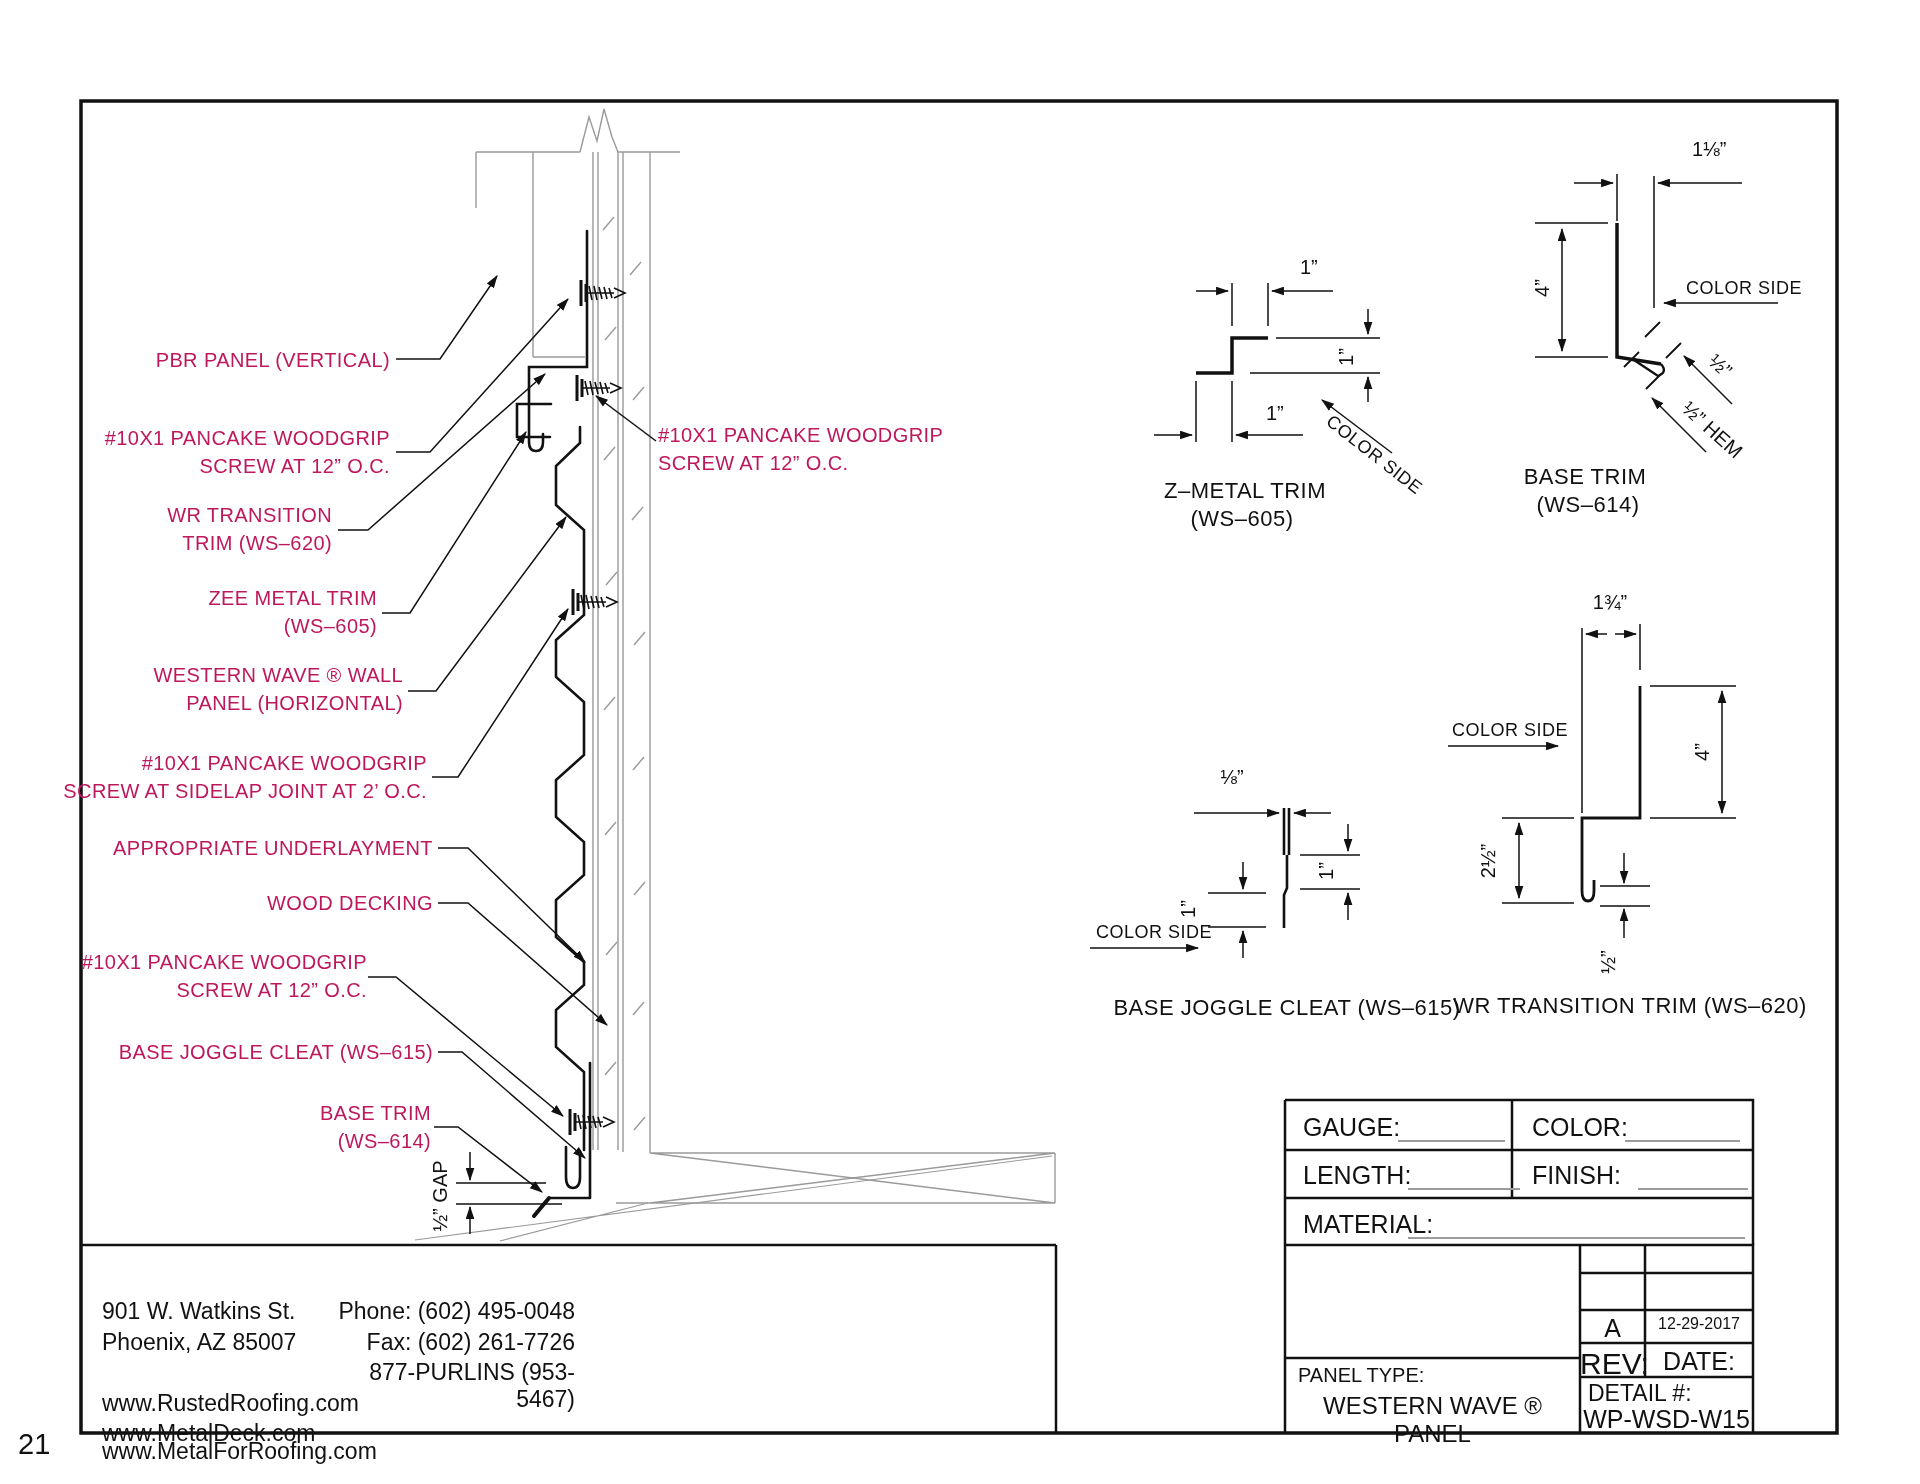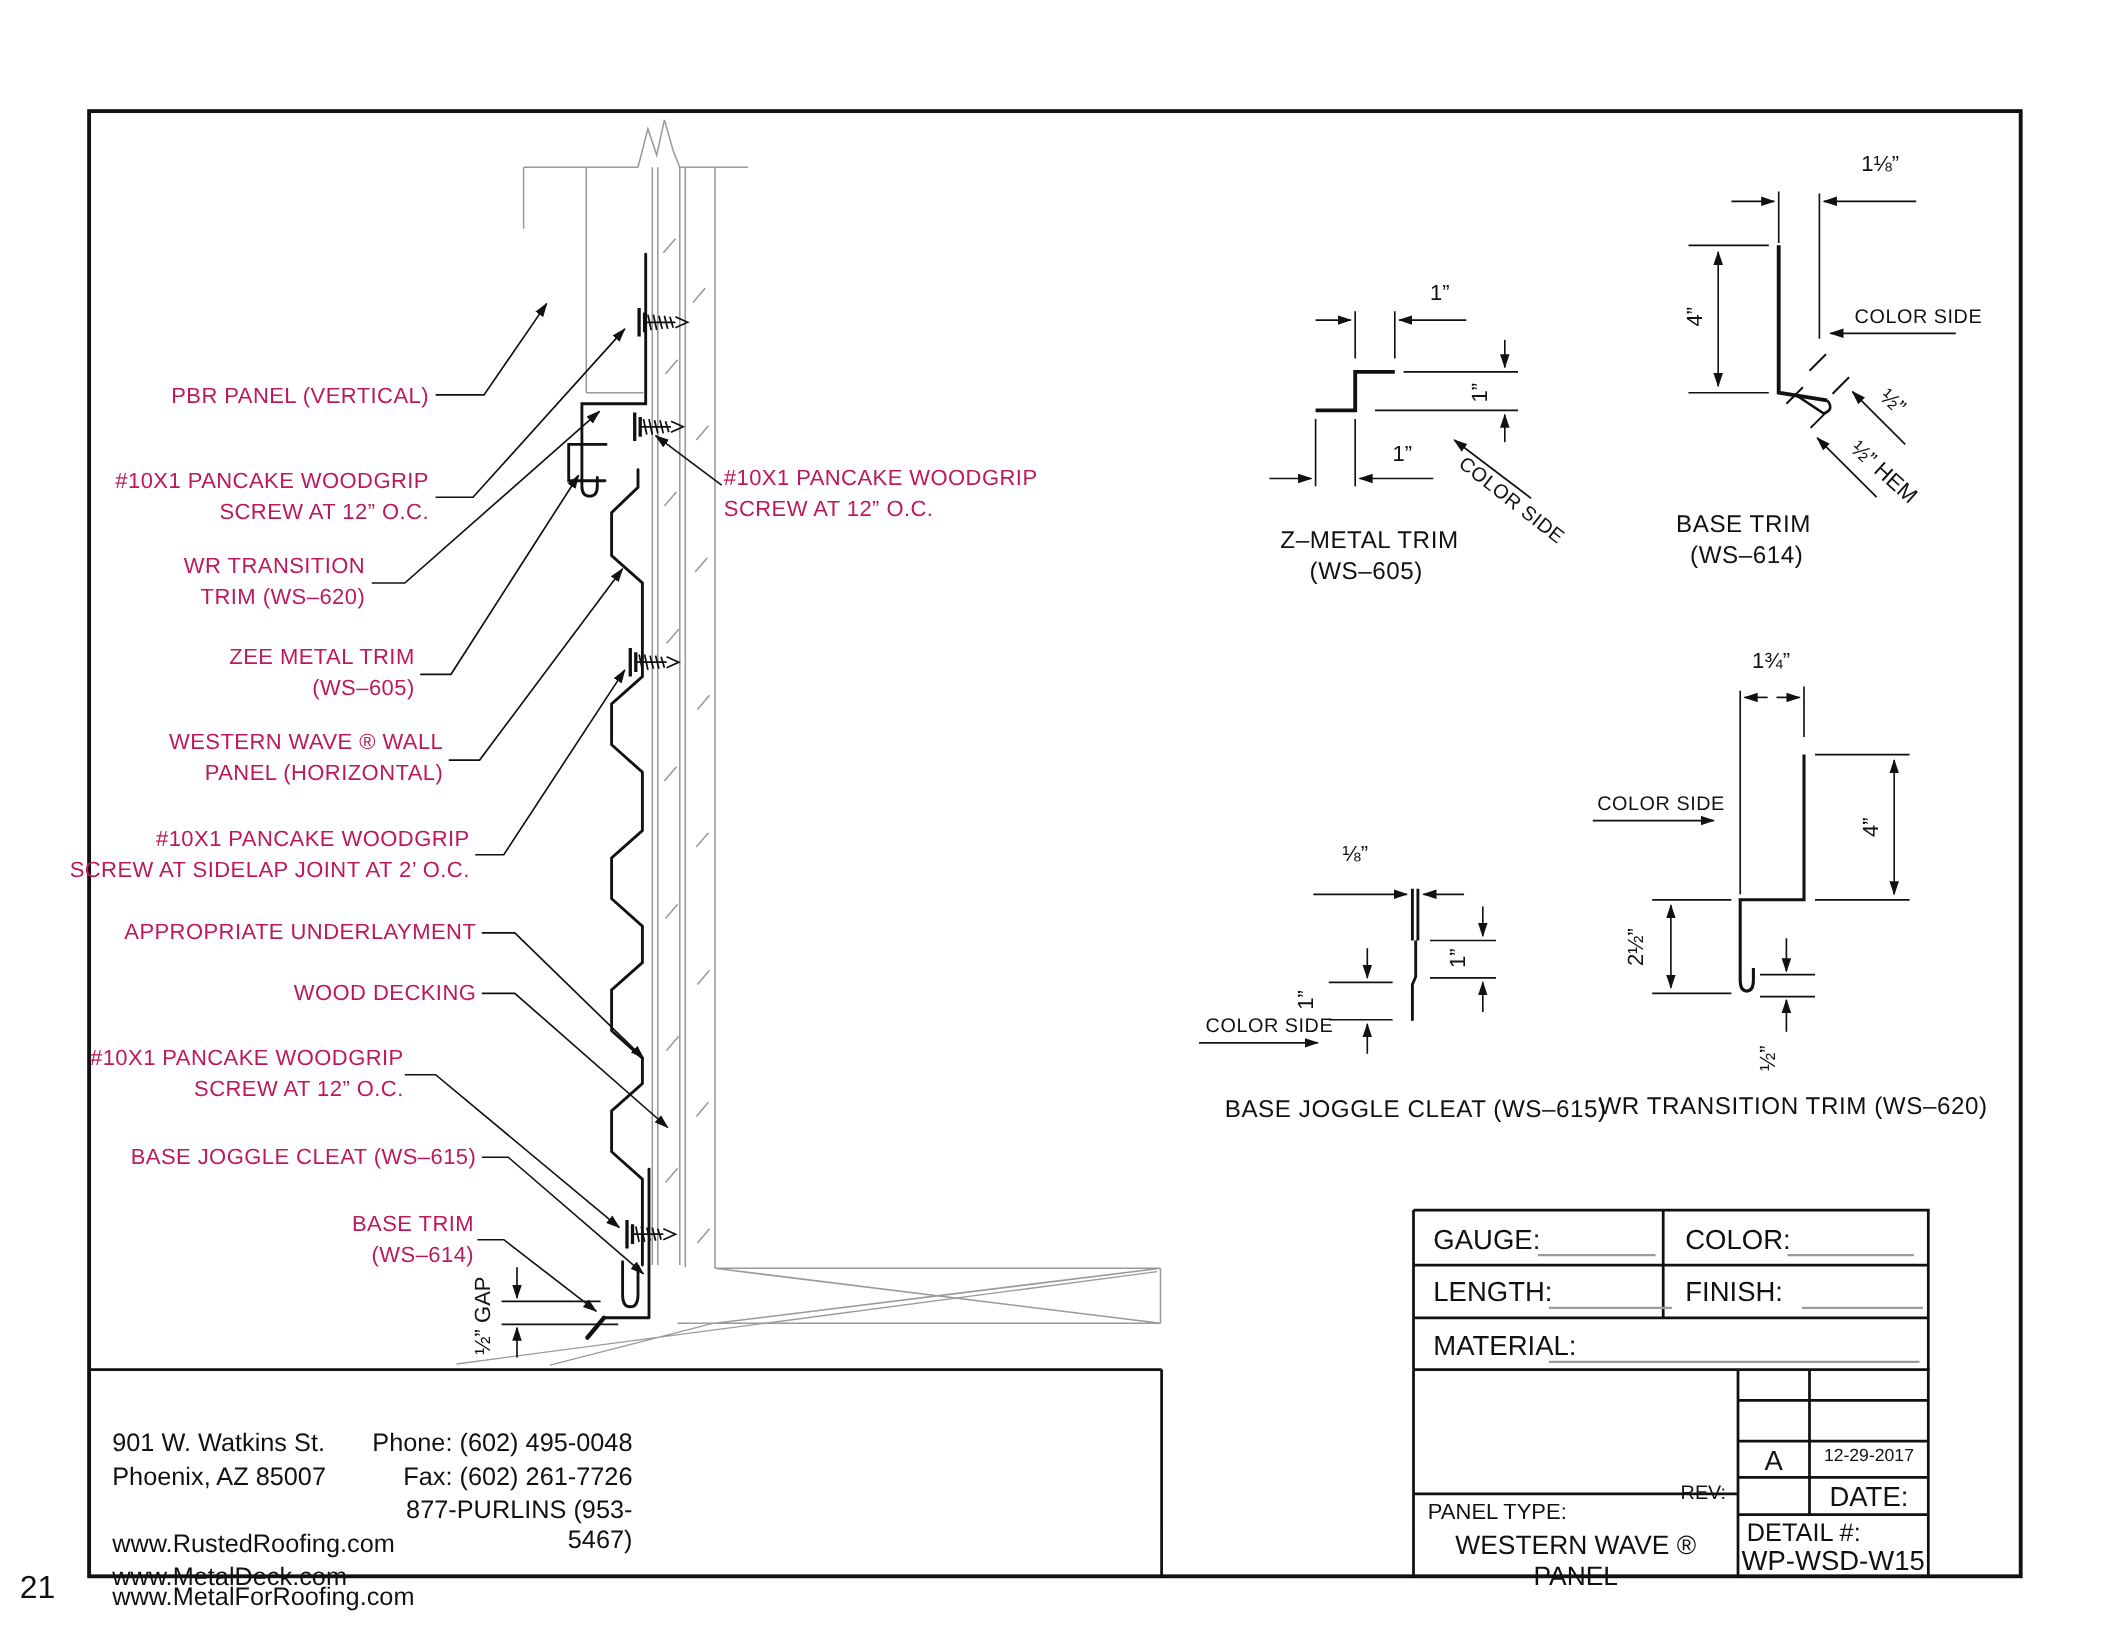--- a/index.html
+++ b/index.html
@@ -224,20 +224,20 @@
 
 <div class="tb" style="left:1303px;top:1113px">GAUGE:</div>
 <div class="tb" style="left:1532px;top:1113px">COLOR:</div>
 <div class="tb" style="left:1303px;top:1161px">LENGTH:</div>
 <div class="tb" style="left:1532px;top:1161px">FINISH:</div>
 <div class="tb" style="left:1303px;top:1210px">MATERIAL:</div>
 <div class="tb" style="left:1298px;top:1364px;font-size:20px">PANEL TYPE:</div>
 <div class="tbc" style="left:1285px;top:1392px;width:295px;font-size:24px">WESTERN WAVE ® PANEL</div>
 <div class="tbc" style="left:1580px;top:1314px;width:65px;font-size:25px">A</div>
 <div class="tbc" style="left:1645px;top:1315px;width:108px;font-size:16px">12-29-2017</div>
-<div class="tbc" style="left:1516px;top:1347px;width:65px;font-size:18px">REV:</div>
+<div class="tbc" style="left:1580px;top:1347px;width:65px;font-size:30px">REV:</div>
 <div class="tbc" style="left:1645px;top:1347px;width:108px;font-size:25px">DATE:</div>
 <div class="tb" style="left:1588px;top:1380px;font-size:23px">DETAIL #:</div>
 <div class="tbc" style="left:1580px;top:1405px;width:173px;font-size:25px">WP-WSD-W15</div>
 
 <div style="position:absolute;left:18px;top:1428px;font-size:29px">21</div>
 
 </div>
 
 </body></html>

